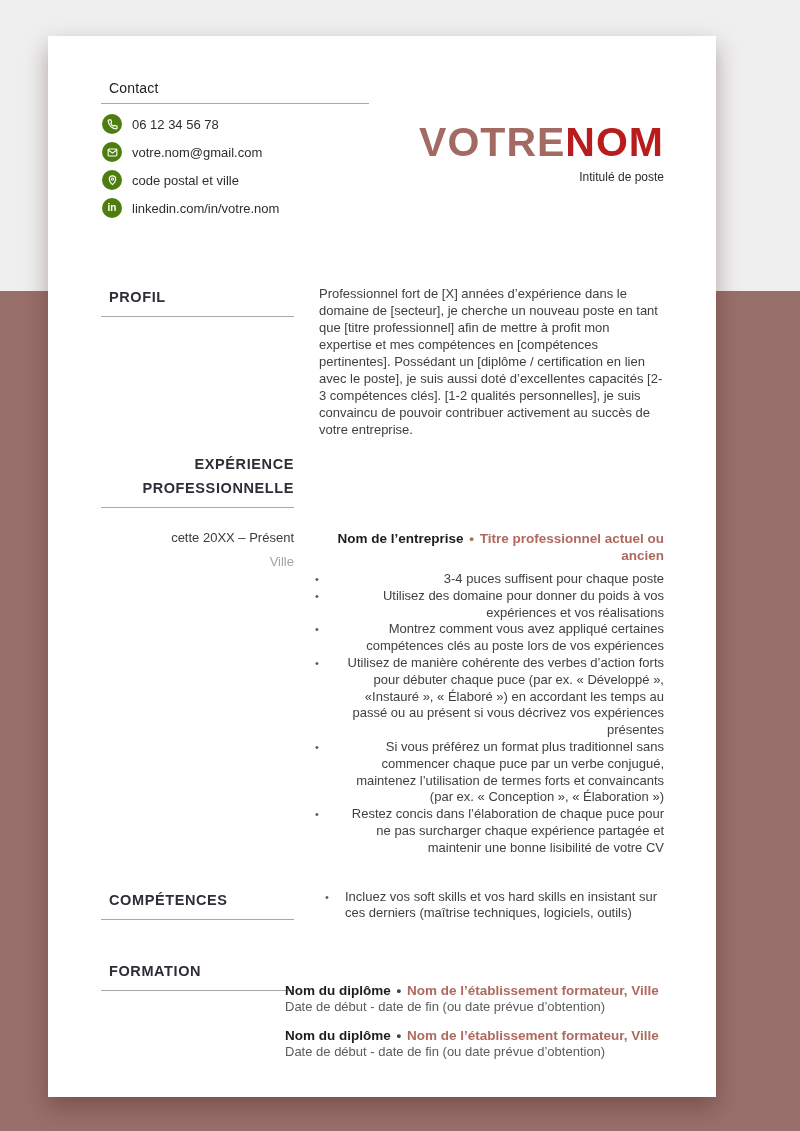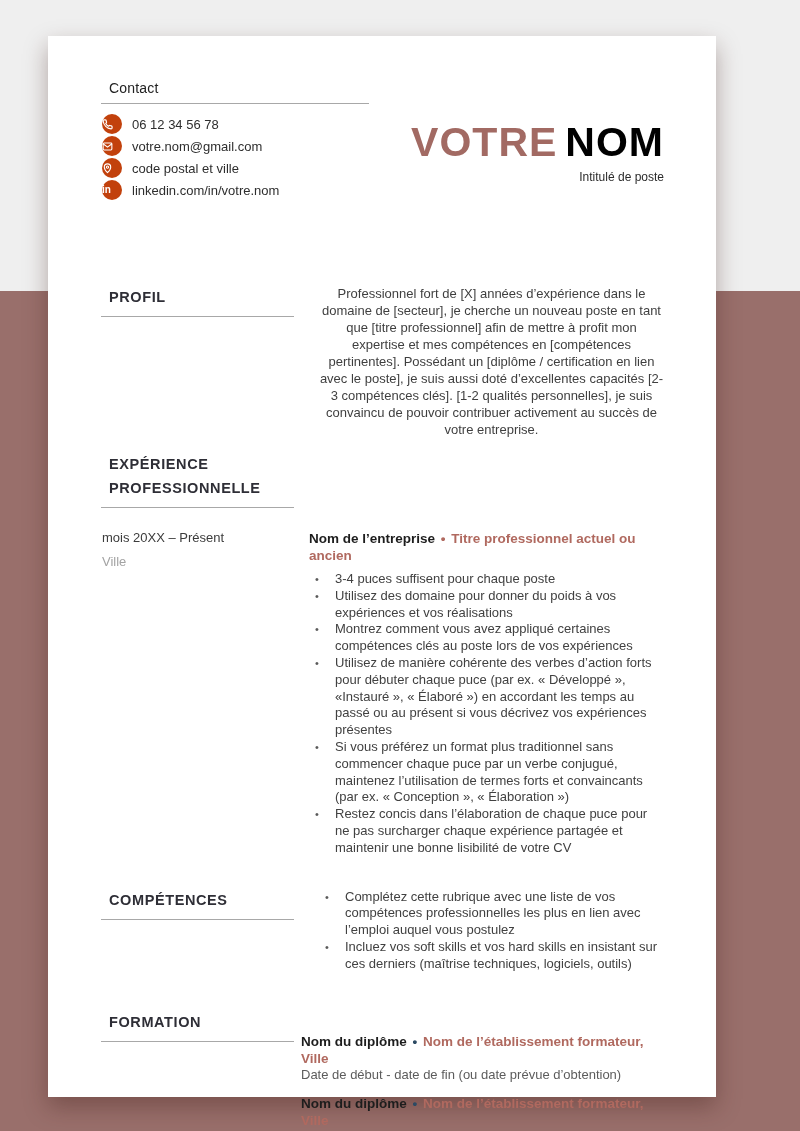--- a/index.html
+++ b/index.html
@@ -16,45 +16,45 @@
     box-shadow:0 10px 22px rgba(60,25,20,.35);
   }
   
   .header{display:flex;justify-content:space-between;height:188px;}
   .contact-title{font-size:14px;color:#222;font-weight:400;padding-left:8px;letter-spacing:.2px;}
   .rule{border-bottom:1px solid #a8a8a8;margin-top:7px;}
   .rule.contact-rule{width:268px;}
   .rule.section-rule{width:193px;}
   .rule.formation-rule{width:193px;}
   .contact-list{margin-top:8px;}
-  .contact-row{display:flex;align-items:center;margin-top:2px;padding-left:1px;}
+  .contact-row{display:flex;align-items:center;margin-top:8px;padding-left:1px;}
   .contact-row.r1{margin-top:10px;}
   .icon-circle{
-    width:20px;height:20px;border-radius:50%;background:#c2410c;
-    display:flex;align-items:center;flex:0 0 20px;
+    width:20px;height:20px;border-radius:50%;background:#4d7c0f;
+    display:flex;align-items:center;justify-content:center;flex:0 0 20px;
   }
   .icon-circle svg{display:block;}
   .icon-in{color:#fff;font-size:10px;font-weight:700;line-height:1;}
   .contact-text{margin-left:10px;font-size:13px;color:#2e2e2e;}
   .name-block{text-align:right;margin-top:42px;}
   .big-name{font-size:41px;font-weight:800;letter-spacing:1px;line-height:1;white-space:nowrap;}
   .name-first{color:#a26a63;}
-  .name-last{color:#000000;margin-left:8px;}
+  .name-last{color:#b91c1c;}
   .job-title{font-size:12px;color:#2b2b2b;margin-top:7px;}
   
   .section{display:grid;grid-template-columns:193px 1fr;column-gap:25px;}
-  .section.formation-grid{grid-template-columns:178px 1fr;column-gap:22px;}
+  .section.formation-grid{grid-template-columns:178px 1fr;column-gap:6px;}
   .sec-heading{
     font-size:14.5px;font-weight:700;color:#2e2e36;letter-spacing:.6px;
     padding-left:8px;line-height:24px;
   }
   .profil-section{margin-top:17px;}
-  .body-text{font-size:13px;line-height:17px;color:#3f3f3f;text-align:center;}
-  
-  .exp-section{margin-top:14px;}
+  .body-text{font-size:13px;line-height:17px;color:#3f3f3f;}
+  
+  .exp-section{margin-top:14px;text-align:right;}
   .exp-row{display:grid;grid-template-columns:193px 1fr;column-gap:15px;margin-top:22px;}
   .date-range{font-size:13px;color:#3c3c3c;padding-left:1px;}
   .city{font-size:13px;color:#a3a3a3;padding-left:1px;margin-top:9px;}
   .entry-head{font-size:13.5px;line-height:17px;}
   .entry-company{font-weight:700;color:#1d1d1d;}
   .sep-mauve{color:#b0695f;font-weight:700;padding:0 2px;}
   .entry-title{font-weight:700;color:#b0695f;}
   ul.bullets{list-style:none;margin:7px 0 0 0;padding:0;}
   ul.bullets li{
     position:relative;padding-left:26px;font-size:13px;line-height:16.8px;color:#414141;
@@ -149,21 +149,21 @@
       <div>
         <div class="sec-heading">EXPÉRIENCE</div>
         <div class="sec-heading">PROFESSIONNELLE</div>
         <div class="rule section-rule"></div>
       </div>
       <div></div>
     </div>
 
     <div class="exp-row">
       <div>
-        <div class="date-range">mois 20XX – Présent</div>
+        <div class="date-range">cette 20XX – Présent</div>
         <div class="city">Ville</div>
       </div>
       <div>
         <div class="entry-head">
           <span class="entry-company">Nom de l’entreprise</span>
           <span class="sep-mauve">•</span>
           <span class="entry-title">Titre professionnel actuel ou ancien</span>
         </div>
         <ul class="bullets">
           <li>3-4 puces suffisent pour chaque poste</li>
@@ -177,21 +177,20 @@
     </div>
   </div>
 
   <div class="section comp-section">
     <div>
       <div class="sec-heading">COMPÉTENCES</div>
       <div class="rule section-rule"></div>
     </div>
     <div>
       <ul class="bullets">
-        <li>Complétez cette rubrique avec une liste de vos compétences professionnelles les plus en lien avec l’emploi auquel vous postulez</li>
         <li>Incluez vos soft skills et vos hard skills en insistant sur ces derniers (maîtrise techniques, logiciels, outils)</li>
       </ul>
     </div>
   </div>
 
   <div class="section formation-grid formation-section">
     <div>
       <div class="sec-heading">FORMATION</div>
       <div class="rule formation-rule"></div>
     </div>

